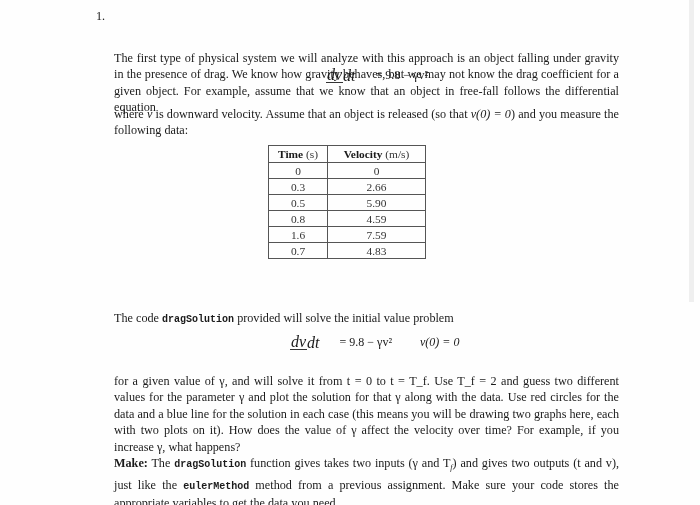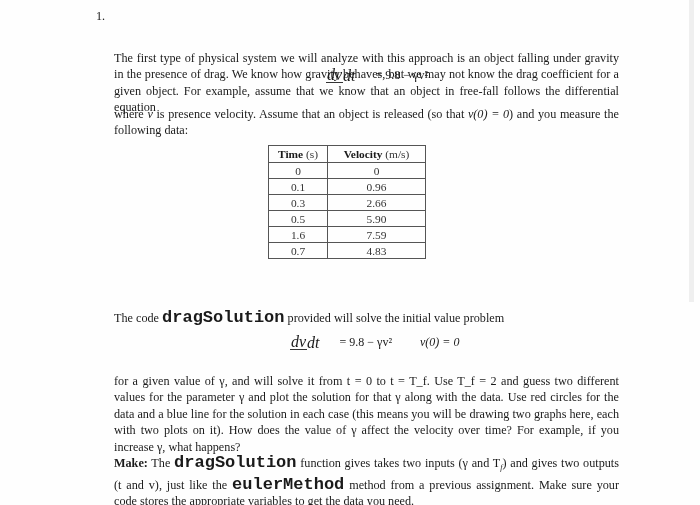--- a/index.html
+++ b/index.html
@@ -1,20 +1,20 @@
 <!DOCTYPE html>
 <html><head>
 <meta charset="utf-8">
 <style>
   html, body { margin:0; padding:0; background:#fefefe; }
   body { width:700px; height:505px; position:relative; overflow:hidden;
          font-family:"Liberation Serif","DejaVu Serif",serif; color:#1a1a1a; }
   .para { position:absolute; left:114px; width:505px; font-size:12.2px; line-height:16.4px; text-align:justify; }
   .num { position:absolute; left:96px; top:9px; font-size:12.2px; }
-  .mono { font-family:"Liberation Mono","DejaVu Sans Mono",monospace; font-weight:bold; font-size:17px; }
+  .mono { font-family:"Liberation Mono","DejaVu Sans Mono",monospace; font-weight:bold; font-size:10px; }
   .it { font-style:italic; }
   .eq { position:absolute; font-size:12px; font-style:italic; display:flex; align-items:center; }
   .frac { display:inline-flex; flex-direction:row; align-items:center; margin-right:20px; font-size:16px; }
   .frac .top { border-bottom:1px solid #333; padding:0 1px 1px; line-height:12px; }
   .frac .bot { line-height:14px; padding-top:1px; }
   .eq .rhs { font-style:normal; }
   table.data { position:absolute; left:268px; top:145px; border-collapse:collapse; font-size:11.4px; }
   table.data th, table.data td { border:1px solid #555; padding:0 6px; height:15px; text-align:center; font-weight:normal; color:#333; }
   table.data th b { font-weight:bold; color:#1a1a1a; }
   table.data th { height:16px;margin-top:16px; }
@@ -32,46 +32,46 @@
 
 <div class="eq" style="left:326px; top:68px;">
   <span class="frac">
       <span class="top">dv</span>
       <span class="bot">dt</span>
     </span>
   <span class="rhs">= 9.8 − γv²</span>
 </div>
 
 <div class="para" style="top:106px;">
-  <span>where </span><span class="it">v</span><span> is presence velocity. Assume that an object is released (so that </span><span class="it">v(0) = 0</span><span>) and you measure the following data:</span>
+  <span>where </span><span class="it">v</span><span> is downward velocity. Assume that an object is released (so that </span><span class="it">v(0) = 0</span><span>) and you measure the following data:</span>
 </div>
 
 <table class="data">
   <thead>
     <tr>
       <th><b>Time</b><span> (s)</span></th>
       <th><b>Velocity</b><span> (m/s)</span></th>
     </tr>
   </thead>
   <tbody>
     <tr>
         <td class="c0">0</td>
         <td class="c1">0</td>
       </tr>
     <tr>
-        <td class="c0">0.1</td>
-        <td class="c1">0.96</td>
-      </tr>
-    <tr>
         <td class="c0">0.3</td>
         <td class="c1">2.66</td>
       </tr>
     <tr>
         <td class="c0">0.5</td>
         <td class="c1">5.90</td>
+      </tr>
+    <tr>
+        <td class="c0">0.8</td>
+        <td class="c1">4.59</td>
       </tr>
     <tr>
         <td class="c0">1.6</td>
         <td class="c1">7.59</td>
       </tr>
     <tr>
         <td class="c0">0.7</td>
         <td class="c1">4.83</td>
       </tr>
   </tbody>

